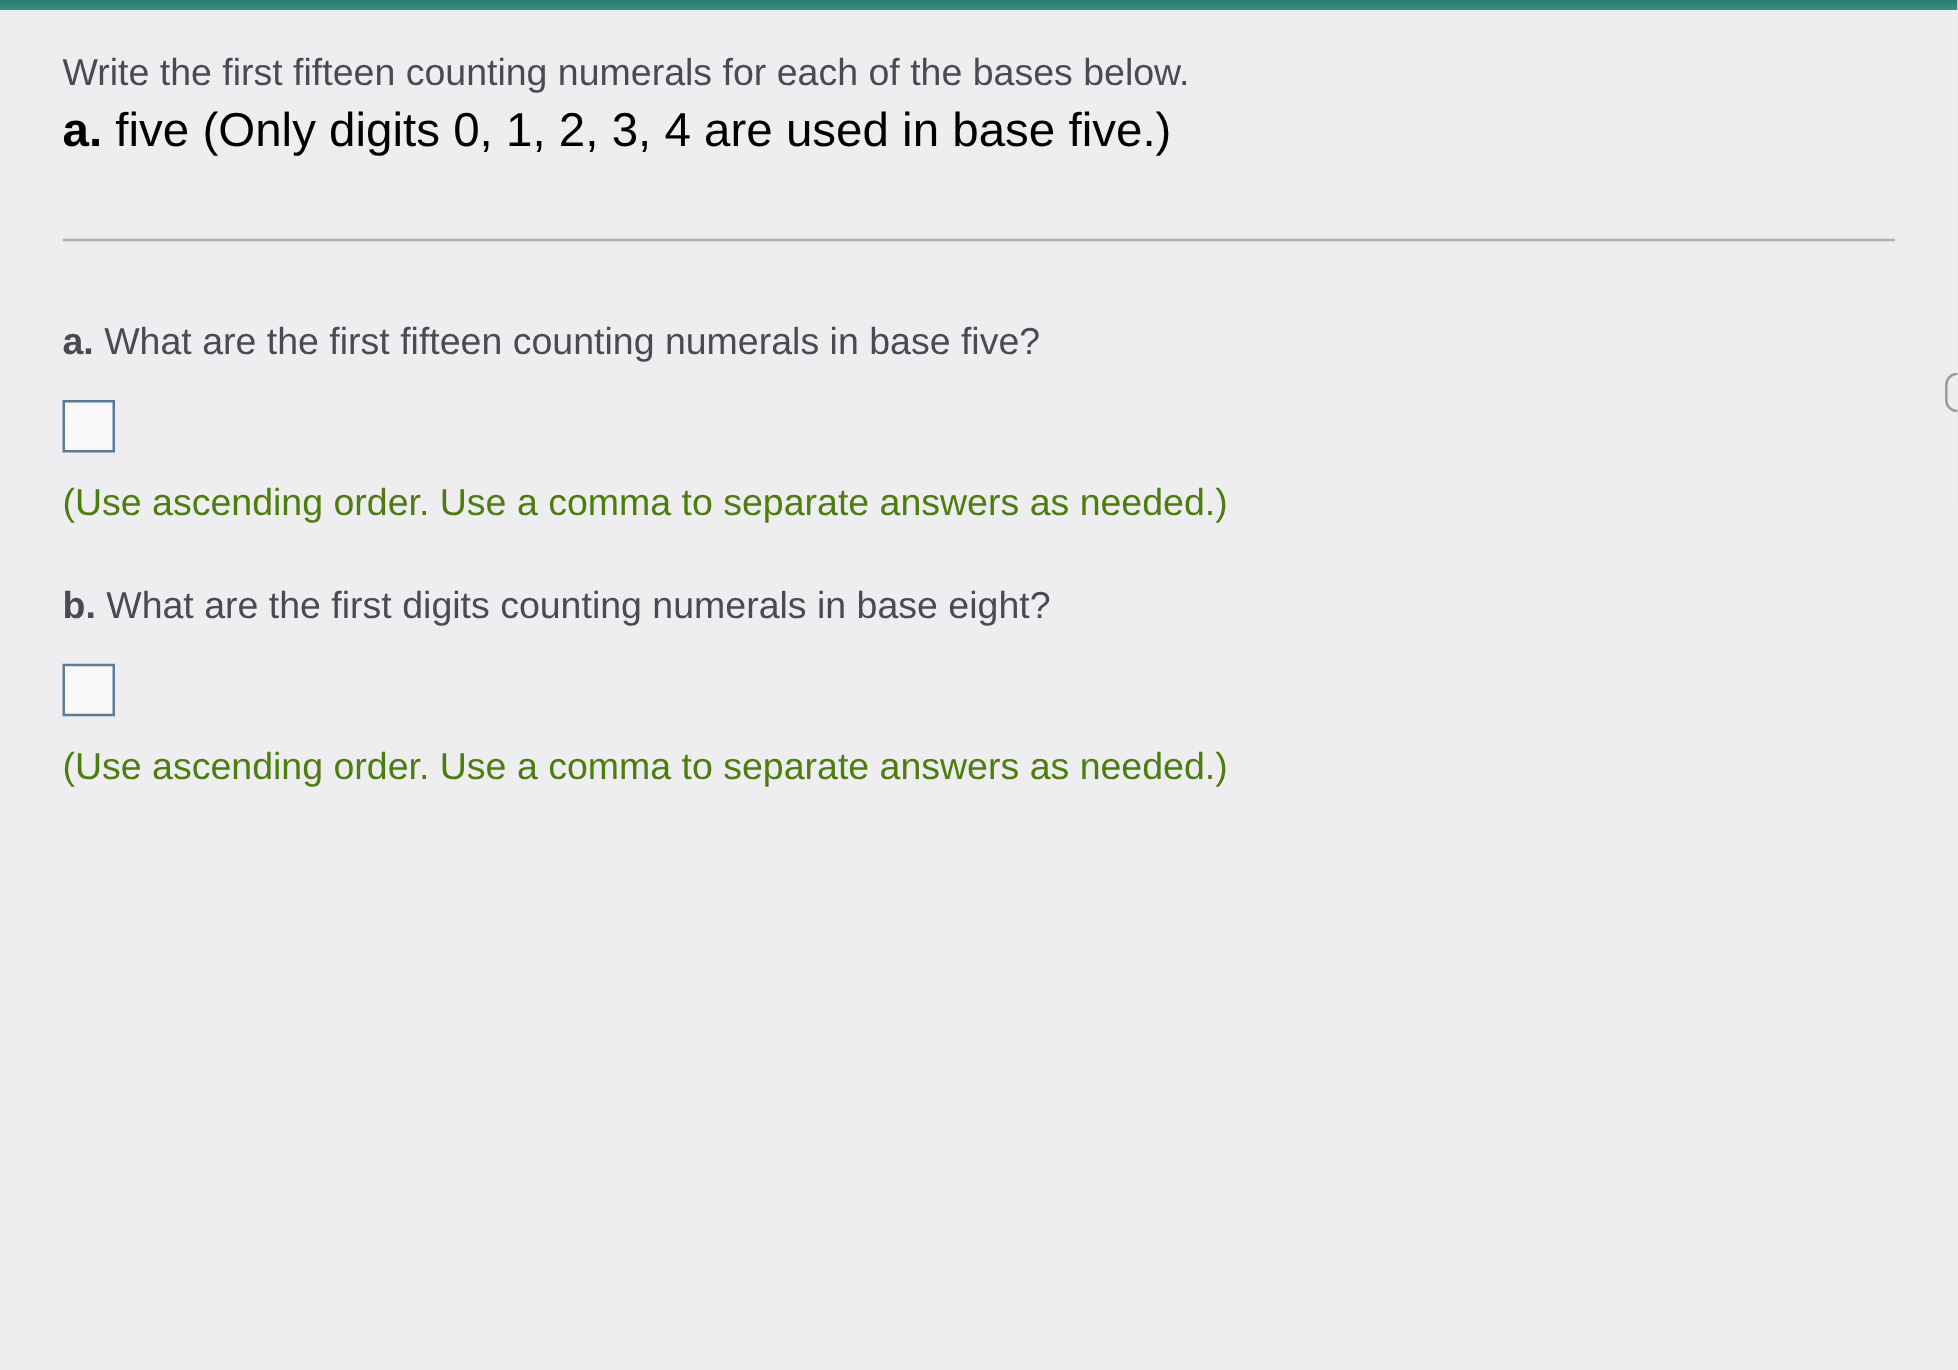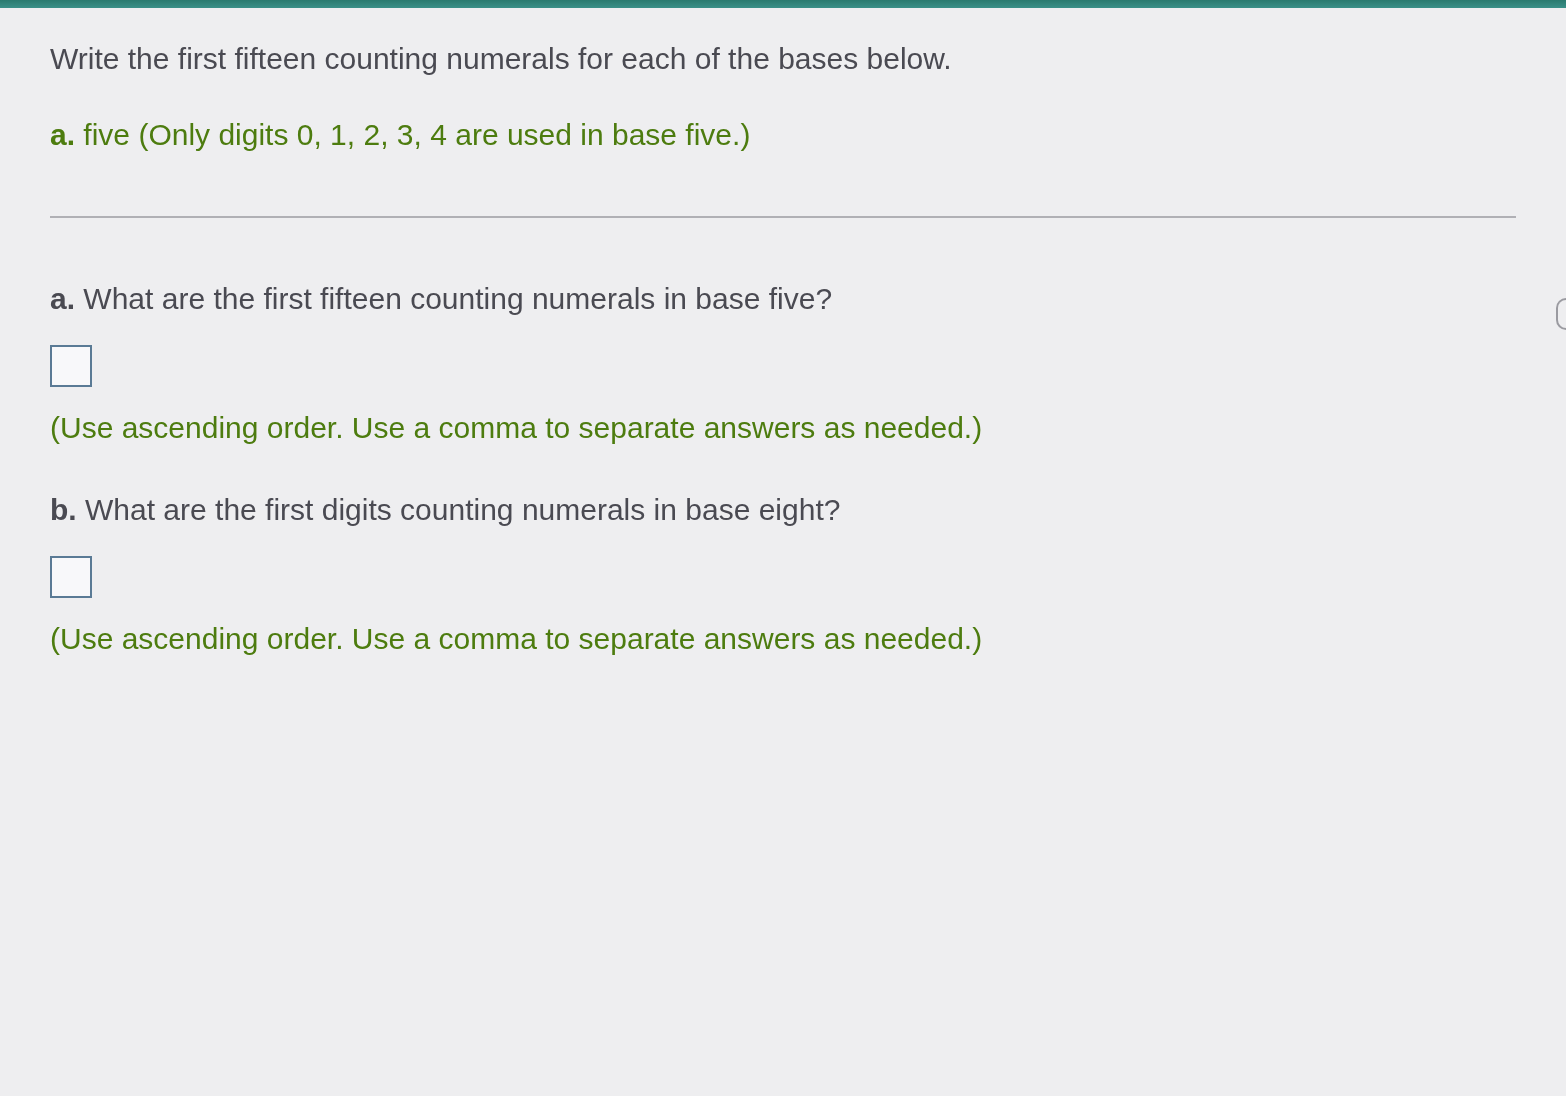--- a/index.html
+++ b/index.html
@@ -26,27 +26,26 @@
     .content {
       padding: 30px 50px 30px 50px;
       background-color: #eeeef0;
       height: calc(100% - 8px);
       position: relative;
     }
     
     .question-intro {
       font-size: 30px;
       color: #4a4a52;
-      margin-bottom: 35px;
       line-height: 1.4;
     }
     
     .sub-item {
-      font-size: 30px;
-      color: #4d7c0f;
+      font-size: 38px;
+      color: #000000;
       line-height: 1.35;
     }
     
     .sub-item-label {
       font-weight: bold;
     }
     
     .divider {
       border: none;
       border-top: 2px solid #b0b0b5;

